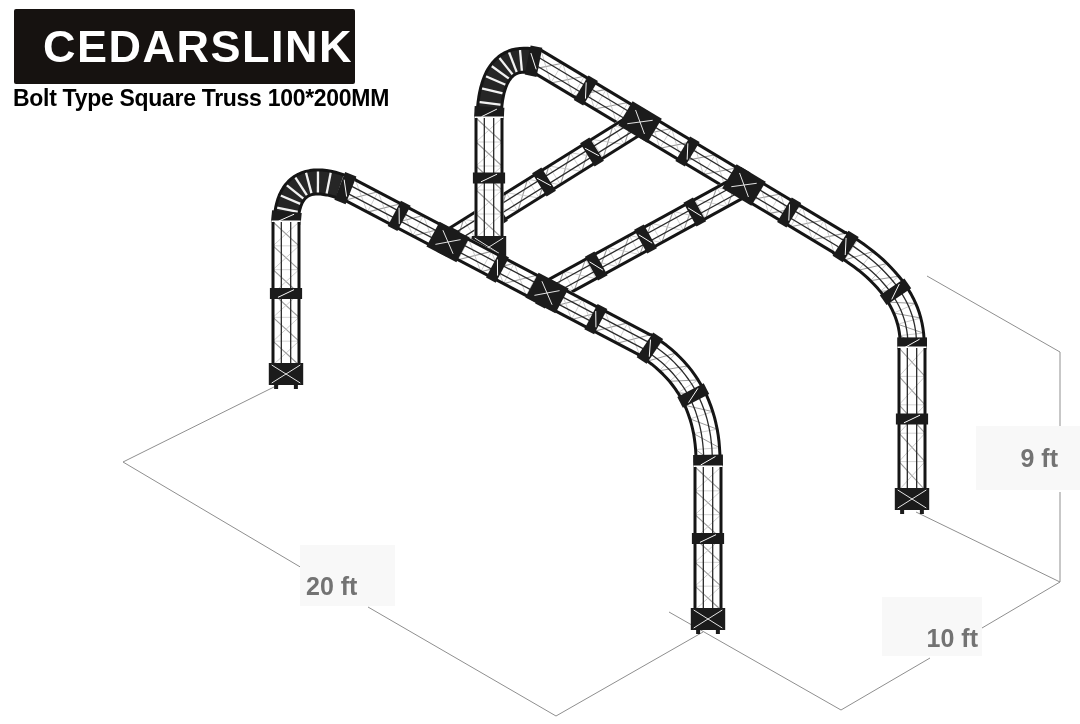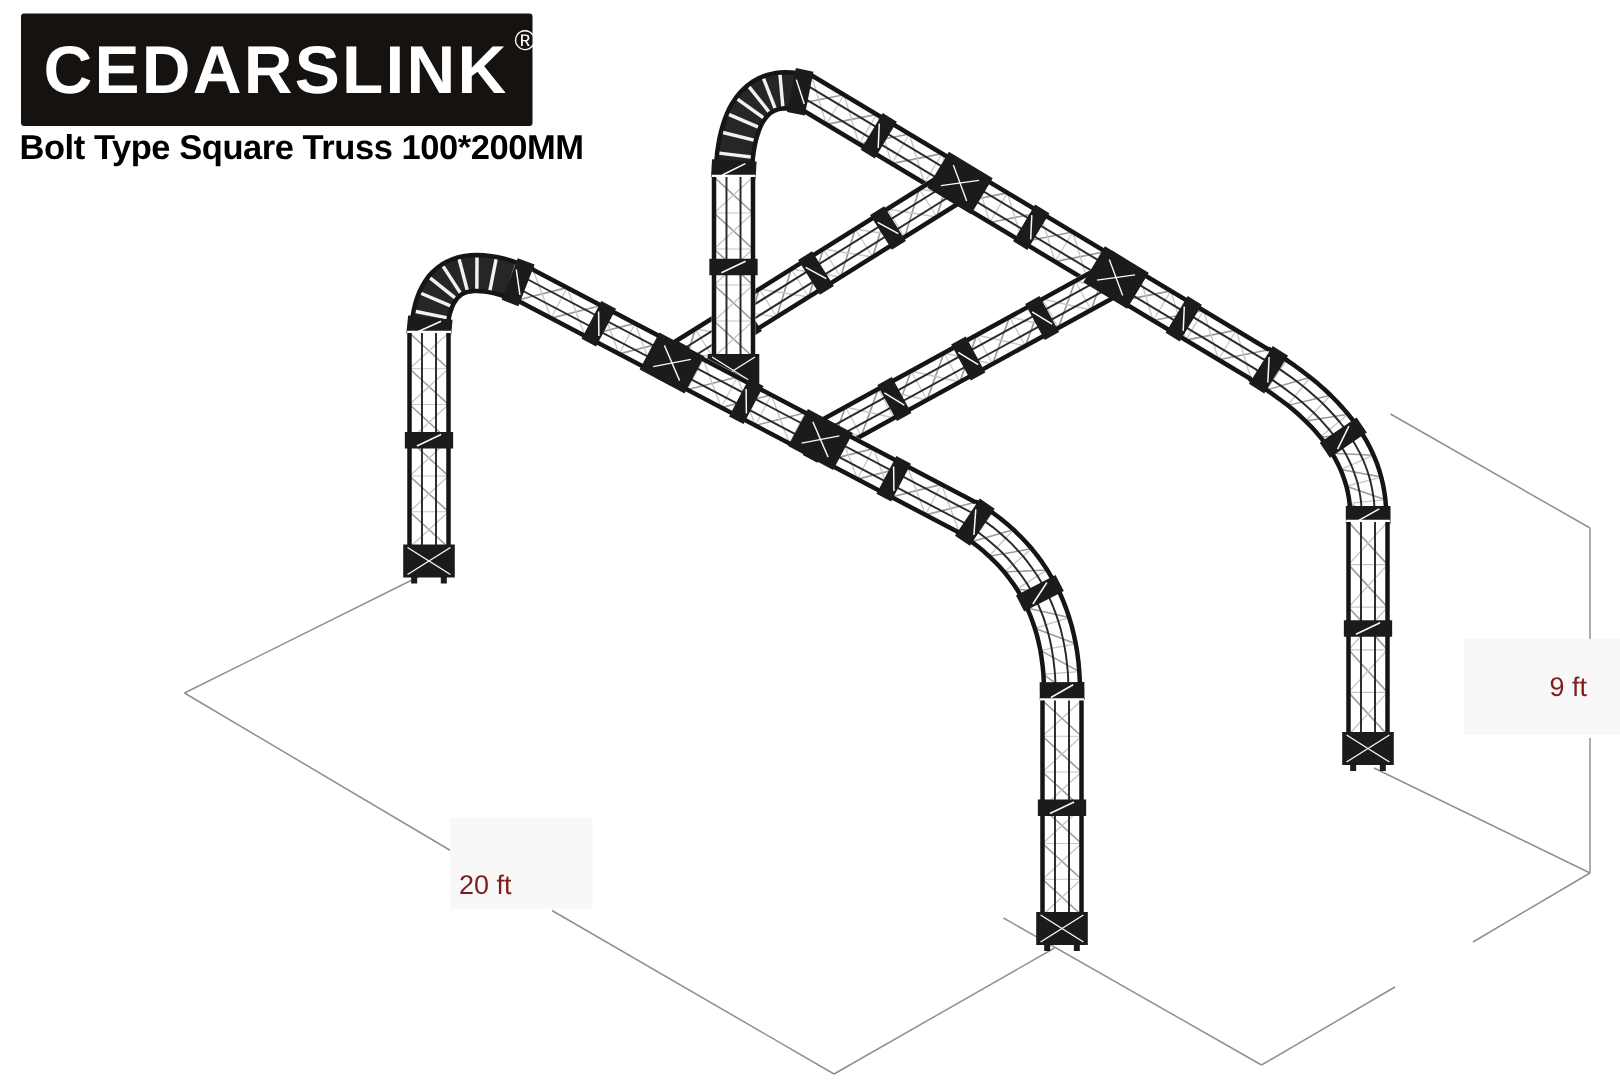--- a/index.html
+++ b/index.html
@@ -1,27 +1,27 @@
 <!DOCTYPE html>
 <html><head>
 <meta charset="utf-8">
 <style>
   html,body{margin:0;padding:0;background:#ffffff;}
   .canvas{position:relative;width:1080px;height:724px;background:#ffffff;
           font-family:"Liberation Sans",sans-serif;overflow:hidden;}
   svg.diagram{position:absolute;left:0;top:0;}
   .logo{position:absolute;left:14px;top:9px;width:341px;height:75px;
-        display:flex;align-items:center;padding-left:15px;box-sizing:border-box;
+        display:flex;align-items:center;padding-left:29px;box-sizing:border-box;
         border-radius:2px;}
   .logo-text{font-size:45px;font-weight:bold;letter-spacing:1.5px;line-height:1;}
   .logo-reg{font-size:19px;align-self:flex-start;margin-top:8px;margin-left:4px;}
   .subtitle{position:absolute;left:13px;top:85px;font-size:23px;font-weight:bold;
             color:#000;letter-spacing:-0.3px;white-space:nowrap;}
-  .dim-label{position:absolute;display:flex;background:#f8f8f8;color:#7f1d1d;
-             font-size:18px;box-sizing:border-box;}
+  .dim-label{position:absolute;display:flex;background:#f8f8f8;color:#737373;
+             font-size:25px;box-sizing:border-box;font-weight:bold;}
   .label-20{left:300px;top:545px;width:95px;height:61px;
             align-items:flex-end;justify-content:flex-start;padding:0 0 5px 6px;}
   .label-10{left:882px;top:597px;width:100px;height:59px;
             align-items:flex-end;justify-content:flex-end;padding:0 4px 3px 0;}
   .label-9{left:976px;top:426px;width:104px;height:64px;
            align-items:center;justify-content:flex-end;padding-right:22px;}
 </style>
 </head>
 <body>
 
@@ -435,17 +435,20 @@
   <div class="logo" style="background: rgb(22, 18, 16); color: rgb(255, 255, 255);">
     <span class="logo-text">CEDARSLINK</span>
     <span class="logo-reg">®</span>
   </div>
 
   <div class="subtitle">Bolt Type Square Truss 100*200MM</div>
 
   <div class="dim-label label-20" style="background: rgb(248, 248, 248); text-align: right;">
     <span>20 ft</span>
   </div>
+  <div class="dim-label label-10" style="background: rgb(248, 248, 248);">
+    <span>10 ft</span>
+  </div>
   <div class="dim-label label-9" style="background: rgb(248, 248, 248);">
     <span>9 ft</span>
   </div>
 
 </div>
 
 </body></html>

